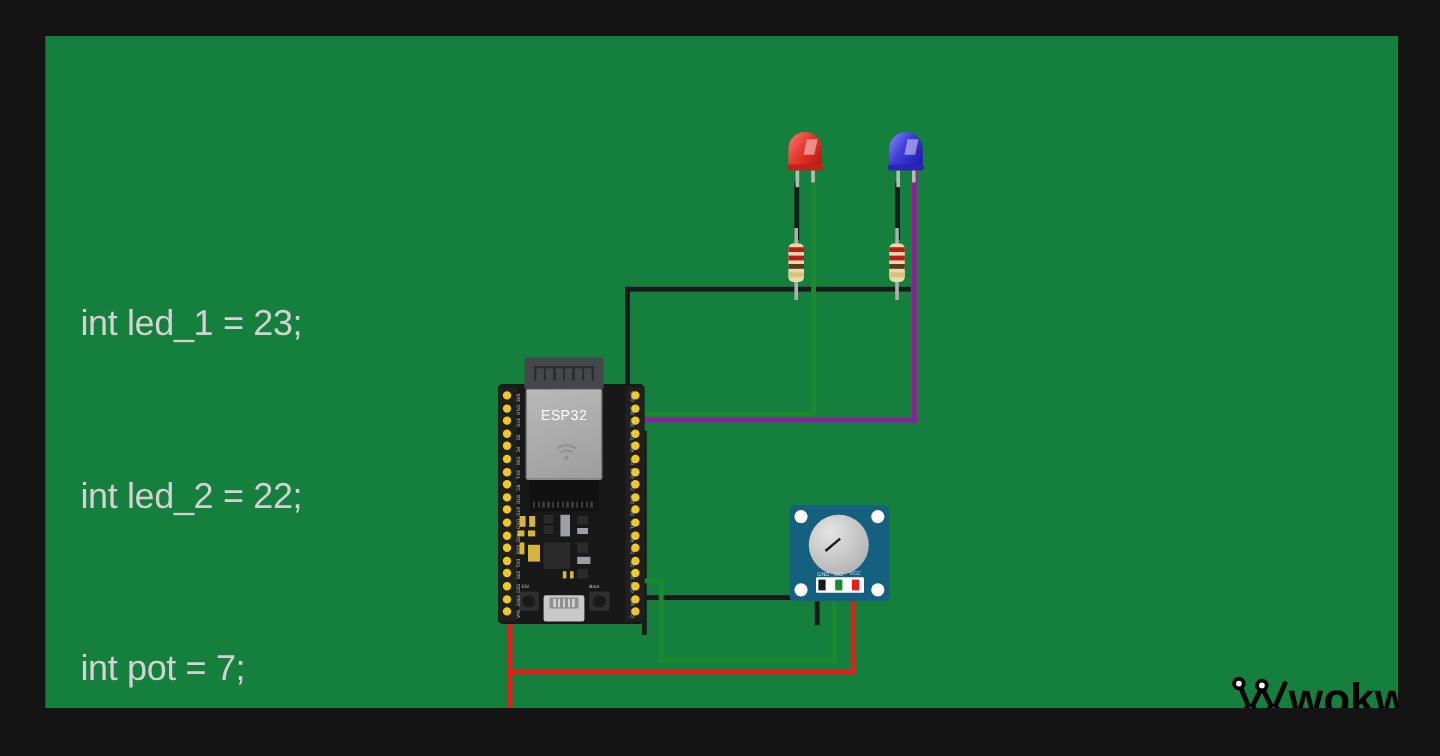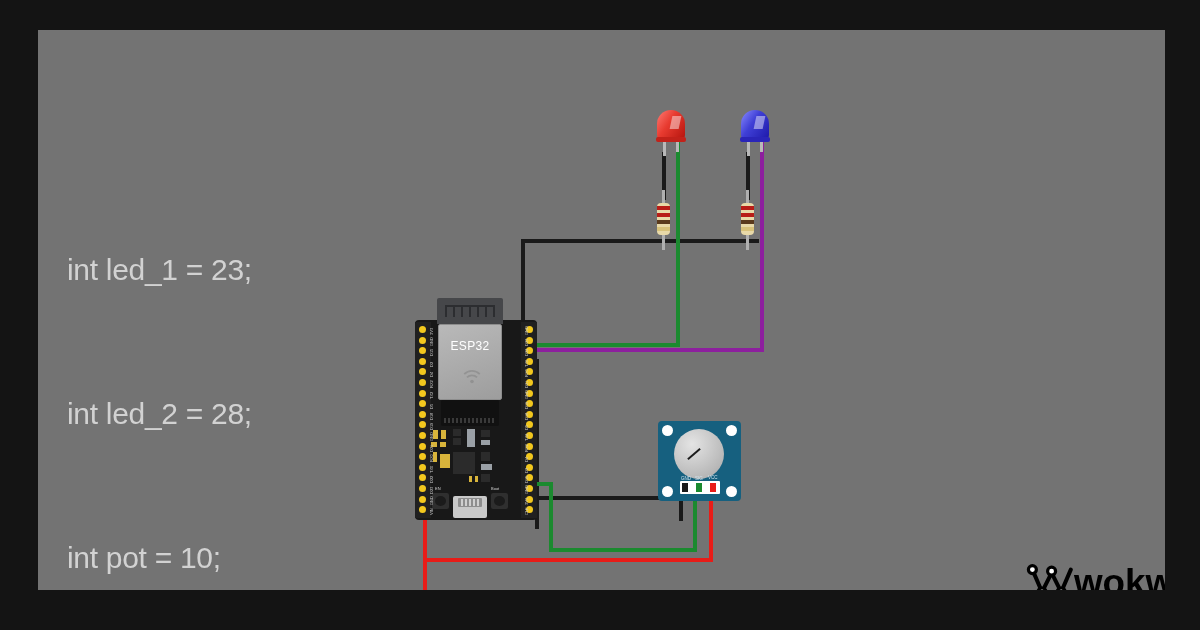--- a/index.html
+++ b/index.html
@@ -13,21 +13,21 @@
 
   
   .canvas-shadow {
     position: absolute; left: 47px; top: 39px;
     width: 1118px; height: 551px;
     background: #585858;
   }
   .canvas {
     position: absolute; left: 38px; top: 30px;
     width: 1127px; height: 560px;
-    background: #737373;
+    background: #15803d;
     overflow: hidden;
   }
   .canvas-left-edge {
     position: absolute; left: 38px; top: 30px;
     width: 9px; height: 560px;
     background: #606060;
   }
 
   
   .file-tab {
@@ -224,22 +224,22 @@
 
 <div id="stage">
 
   <div class="canvas-shadow"></div>
   <div class="canvas-left-edge"></div>
 
   <div class="canvas">
 
     <div class="code" style="left:29px; top:120px;">
       <div>int led_1 = 23;</div>
-      <div>int led_2 = 28;</div>
-      <div>int pot = 10;</div>
+      <div>int led_2 = 22;</div>
+      <div>int pot = 7;</div>
       
       
       
       
       
       
       
     </div>
 
     <div class="wire h k-black" style="left:483px; top:209px; width:238px;"></div>

